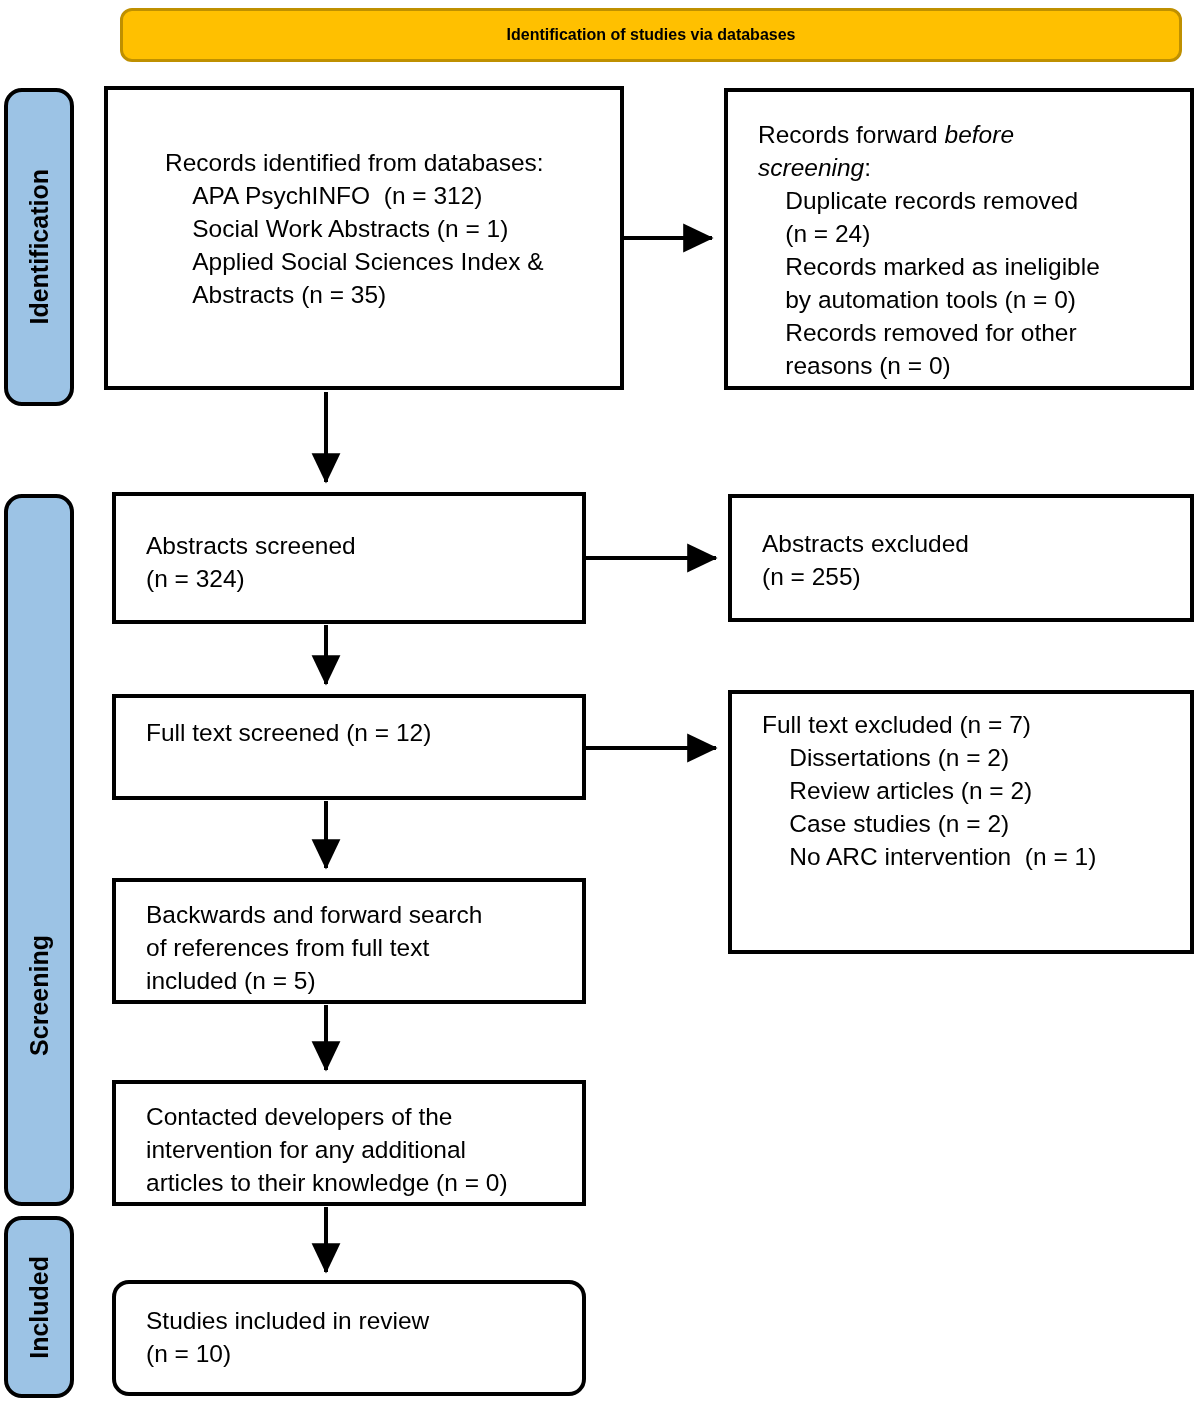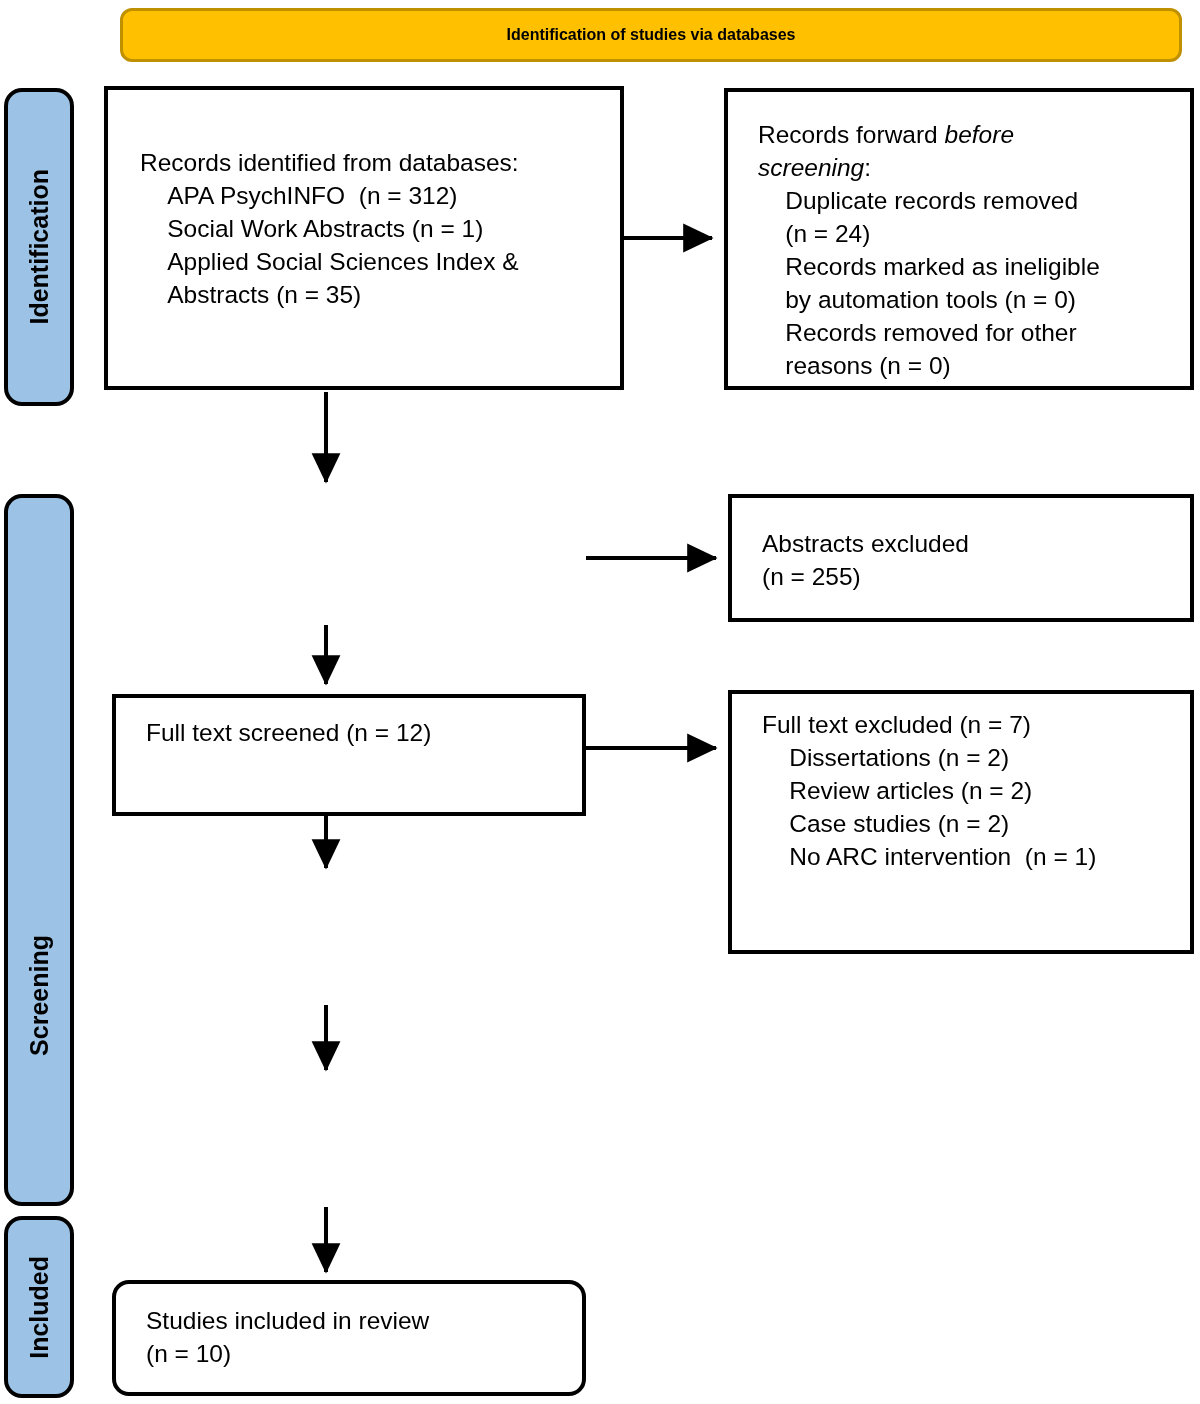--- a/index.html
+++ b/index.html
@@ -78,33 +78,33 @@
   }
   .flow-box .box-text {
     font-size: 24.5px;
     line-height: 1.35;
     color: #000000;
     white-space: pre-wrap;
     display: block;
   }
 
   
-  #box-records-identified { left: 104px; top: 86px;   width: 520px; height: 304px; }
+  #box-records-identified { left: 104px; top: 86px;   width: 520px; height: 304px; padding-left: 25px; }
   #box-records-identified .box-text { margin: 56px 0 0 32px; }
 
   #box-records-removed    { left: 724px; top: 88px;   width: 470px; height: 302px; }
   #box-records-removed .box-text { margin: 26px 0 0 30px; }
 
   #box-abstracts-screened { left: 112px; top: 492px;  width: 474px; height: 132px; }
   #box-abstracts-screened .box-text { margin: 33px 0 0 30px; }
 
   #box-abstracts-excluded { left: 728px; top: 494px;  width: 466px; height: 128px; }
   #box-abstracts-excluded .box-text { margin: 29px 0 0 30px; }
 
-  #box-fulltext-screened  { left: 112px; top: 694px;  width: 474px; height: 122px; }
+  #box-fulltext-screened  { left: 112px; top: 694px;  width: 474px; height: 106px; }
   #box-fulltext-screened .box-text { margin: 18px 0 0 30px; }
 
   #box-fulltext-excluded  { left: 728px; top: 666px;  width: 466px; height: 264px; margin-top: 24px; }
   #box-fulltext-excluded .box-text { margin: 14px 0 0 30px; }
 
   #box-backwards-search   { left: 112px; top: 878px;  width: 474px; height: 126px; }
   #box-backwards-search .box-text { margin: 16px 0 0 30px; }
 
   #box-contacted-devs     { left: 112px; top: 1080px; width: 474px; height: 126px; }
   #box-contacted-devs .box-text { margin: 16px 0 0 30px; }
@@ -177,38 +177,52 @@
     <span class="box-text"><span>Records forward </span><span class="italic">before</span>
 <span class="italic">screening</span><span>:</span><span>
     Duplicate records removed
     (n = 24)
     Records marked as ineligible
     by automation tools (n = 0)
     Records removed for other
     reasons (n = 0)</span></span>
   </div>
 
+  <div class="flow-box" id="box-abstracts-screened">
+    <span class="box-text">Abstracts screened
+(n = 324)</span>
+  </div>
 
   <div class="flow-box" id="box-abstracts-excluded">
     <span class="box-text">Abstracts excluded
 (n = 255)</span>
   </div>
 
   <div class="flow-box" id="box-fulltext-screened">
     <span class="box-text">Full text screened (n = 12)</span>
   </div>
 
   <div class="flow-box" id="box-fulltext-excluded">
     <span class="box-text">Full text excluded (n = 7)
     Dissertations (n = 2)
     Review articles (n = 2)
     Case studies (n = 2)
     No ARC intervention  (n = 1)</span>
   </div>
 
-
+  <div class="flow-box" id="box-backwards-search">
+    <span class="box-text">Backwards and forward search
+of references from full text
+included (n = 5)</span>
+  </div>
+
+  <div class="flow-box" id="box-contacted-devs">
+    <span class="box-text">Contacted developers of the
+intervention for any additional
+articles to their knowledge (n = 0)</span>
+  </div>
 
   <div class="flow-box" id="box-studies-included">
     <span class="box-text">Studies included in review
 (n = 10)</span>
   </div>
 
 </div>
 
 </body></html>

